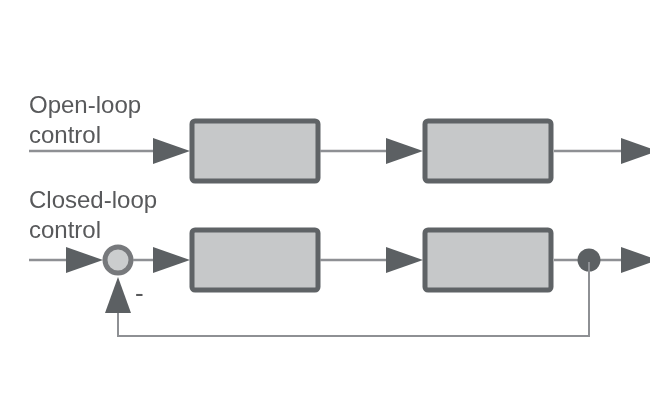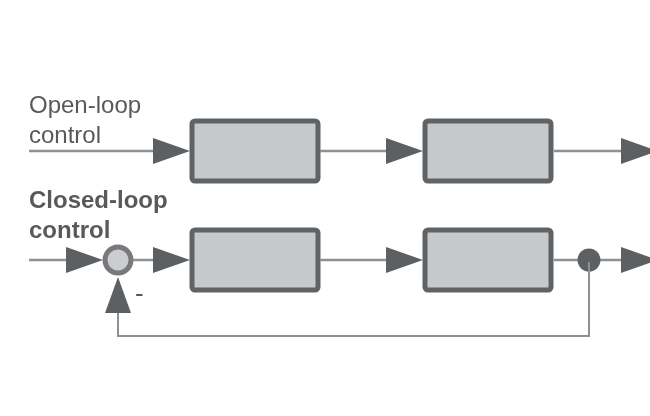--- a/index.html
+++ b/index.html
@@ -54,21 +54,21 @@
   .row-label {
     position: absolute;
     left: 12px;
     color: var(--text, #58595b);
     font-size: 24px;
     line-height: 30px;
     white-space: pre-line;
     letter-spacing: 0px;
   }
   .row-label.open-loop { top: 90px; }
-  .row-label.closed-loop { top: 185px; font-weight: bold; }
+  .row-label.closed-loop { top: 185px; }
   .minus-sign {
     position: absolute;
     left: 118px;
     top: 280px;
     color: var(--text, #6a6d70);
     font-size: 26px;
     line-height: 26px;
   }
 </style>
 </head>

